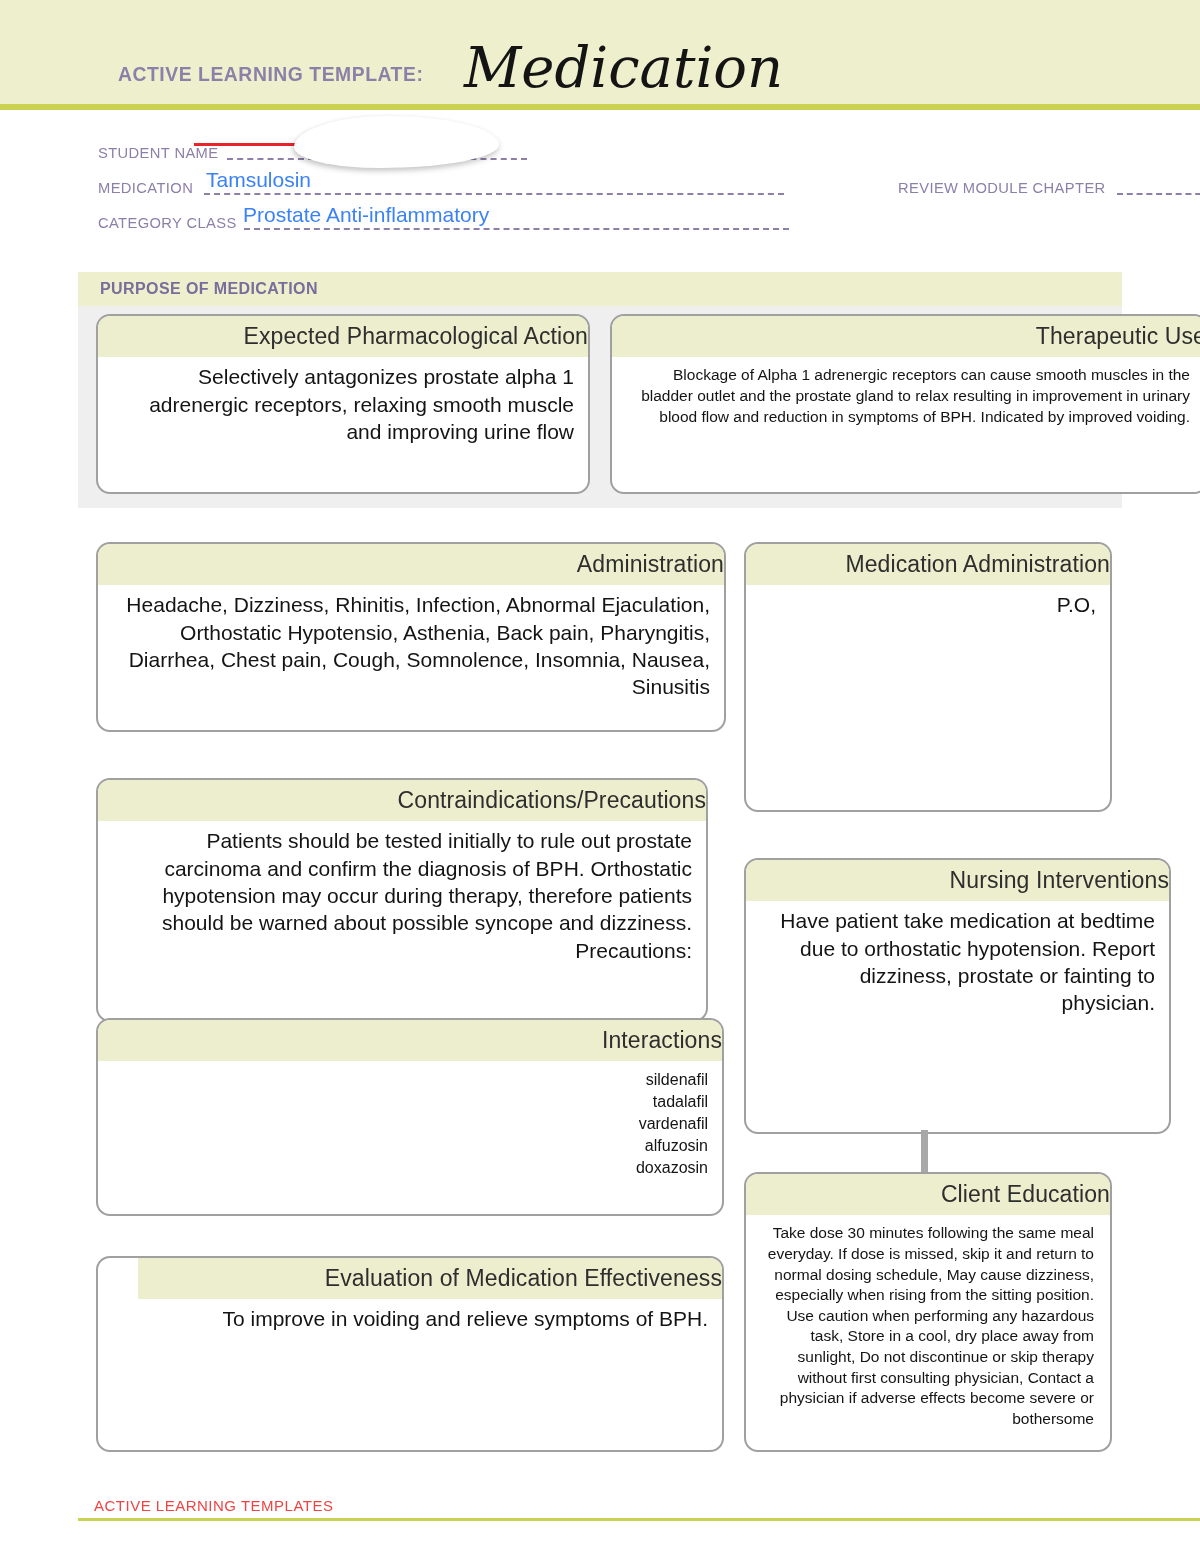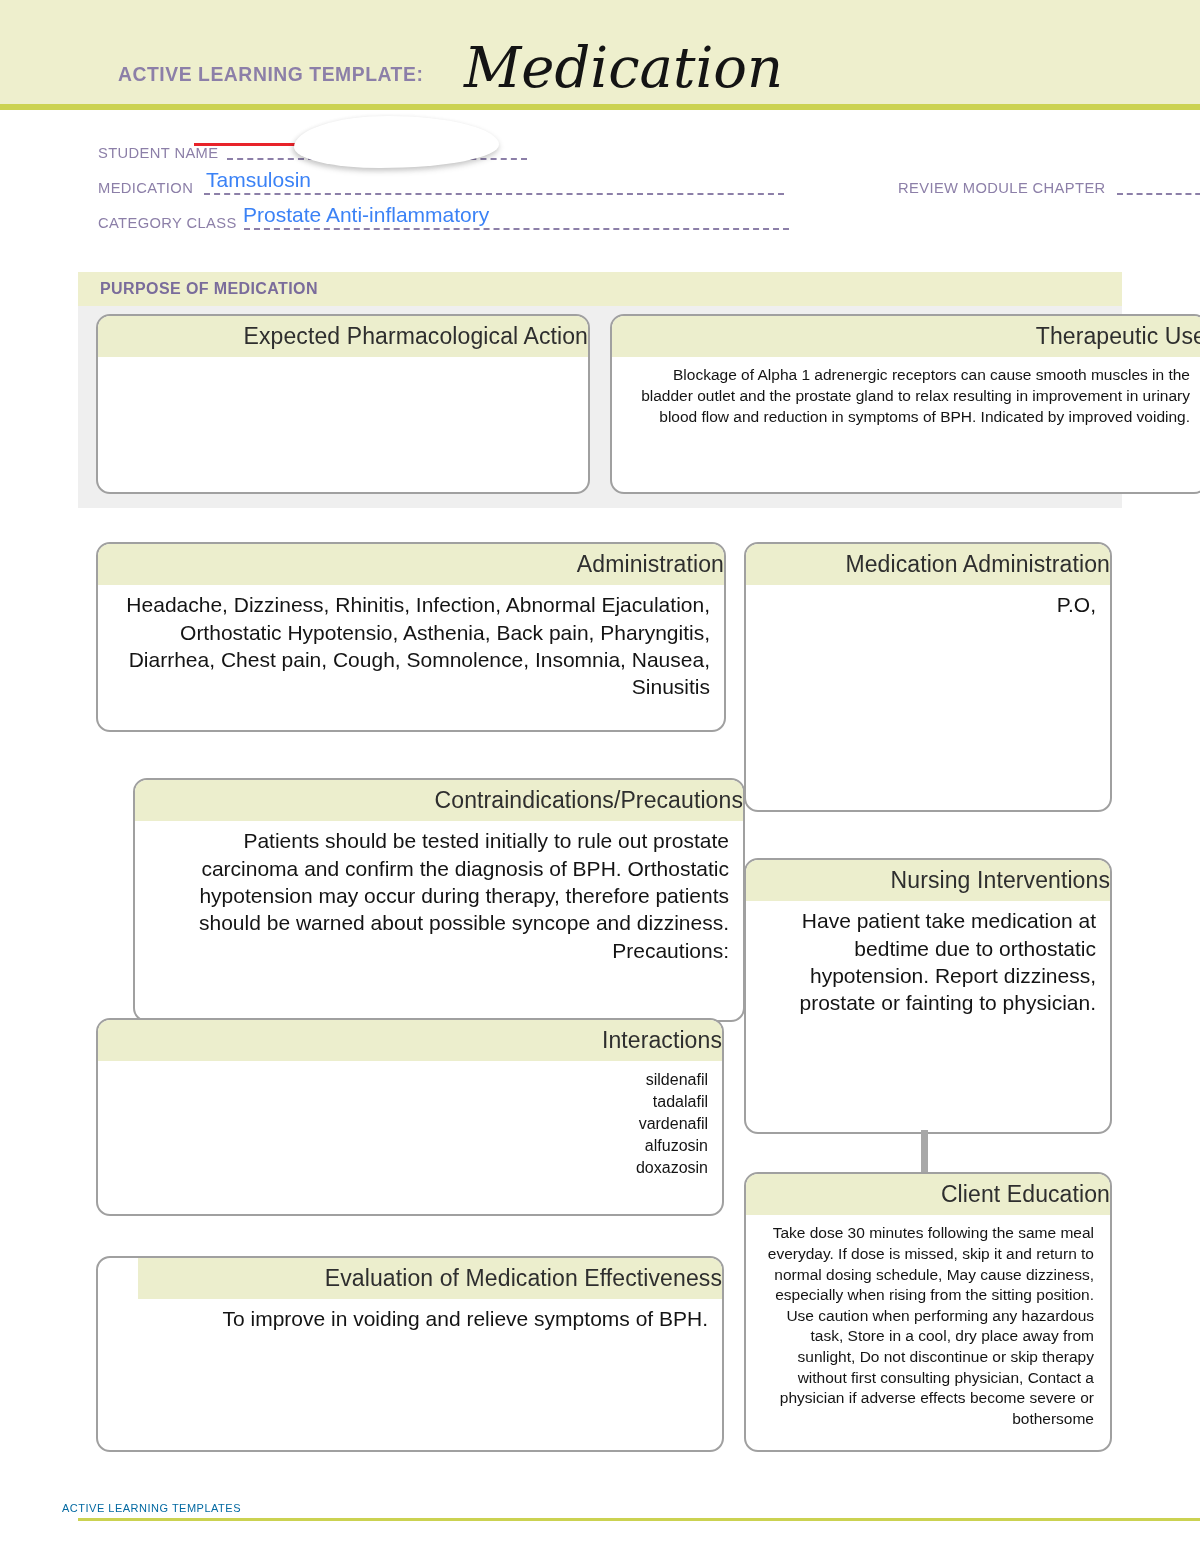--- a/index.html
+++ b/index.html
@@ -177,27 +177,27 @@
     line-height: 1.375;
     padding-top: 8px;
   }
 
   
   .card-epa { left: 96px; top: 314px; width: 494px; height: 180px; }
   .card-tu  { left: 610px; top: 314px; width: 598px; height: 180px; }
 
   
   .card-comp   { left: 96px; top: 542px;  width: 630px; height: 190px; }
-  .card-contra { left: 96px; top: 778px;  width: 612px; height: 244px; margin-left: 37px; }
+  .card-contra { left: 96px; top: 778px;  width: 612px; height: 244px; }
   .card-inter  { left: 96px; top: 1018px; width: 628px; height: 198px; }
   .card-eval   { left: 96px; top: 1256px; width: 628px; height: 196px; padding-left: 40px; }
 
   
   .card-admin  { left: 744px; top: 542px;  width: 368px; height: 270px; }
-  .card-nurse  { left: 744px; top: 858px;  width: 368px; height: 276px; }
+  .card-nurse  { left: 744px; top: 858px;  width: 427px; height: 276px; }
   .card-client { left: 744px; top: 1172px; width: 368px; height: 280px; }
 
   .connector {
     position: absolute;
     left: 921px;
     top: 1130px;
     width: 7px;
     height: 44px;
     background: #A8A8A8;
   }
@@ -212,24 +212,24 @@
   }
   .footer-rule {
     position: absolute;
     left: 78px;
     bottom: 0;
     width: 1122px;
     border-bottom: 3px solid #CBD251;
   }
   .footer-text {
     position: absolute;
-    left: 62px;
+    left: 94px;
     bottom: 7px;
-    font-size: 11px;
-    color: #0369a1;
+    font-size: 15px;
+    color: #ef4444;
     letter-spacing: 0.5px;
   }
 </style>
 </head>
 <body>
 
 <div class="header-band">
   <div class="header-inner">
     <span class="header-eyebrow">ACTIVE LEARNING TEMPLATE:</span>
     <span class="header-title">Medication</span>
@@ -266,20 +266,21 @@
 
 </div>
 
 <div class="purpose-panel">
   <div class="purpose-title-band"></div>
   <div class="purpose-title">PURPOSE OF MEDICATION</div>
 </div>
 
 <div class="card card-epa">
   <div class="card-head">Expected Pharmacological Action</div>
+  <div class="card-body">Selectively antagonizes prostate alpha 1 adrenergic receptors, relaxing smooth muscle and improving urine flow</div>
 </div>
 
 <div class="card card-tu">
   <div class="card-head">Therapeutic Use</div>
   <div class="card-body tiny">Blockage of Alpha 1 adrenergic receptors can cause smooth muscles in the bladder outlet and the prostate gland to relax resulting in improvement in urinary blood flow and reduction in symptoms of BPH. Indicated by improved voiding.</div>
 </div>
 
 <div class="card card-comp">
   <div class="card-head">Administration</div>
   <div class="card-body"> Headache, Dizziness, Rhinitis, Infection, Abnormal Ejaculation, Orthostatic Hypotensio, Asthenia, Back pain, Pharyngitis,  Diarrhea, Chest pain,  Cough,  Somnolence, Insomnia, Nausea, Sinusitis</div>

